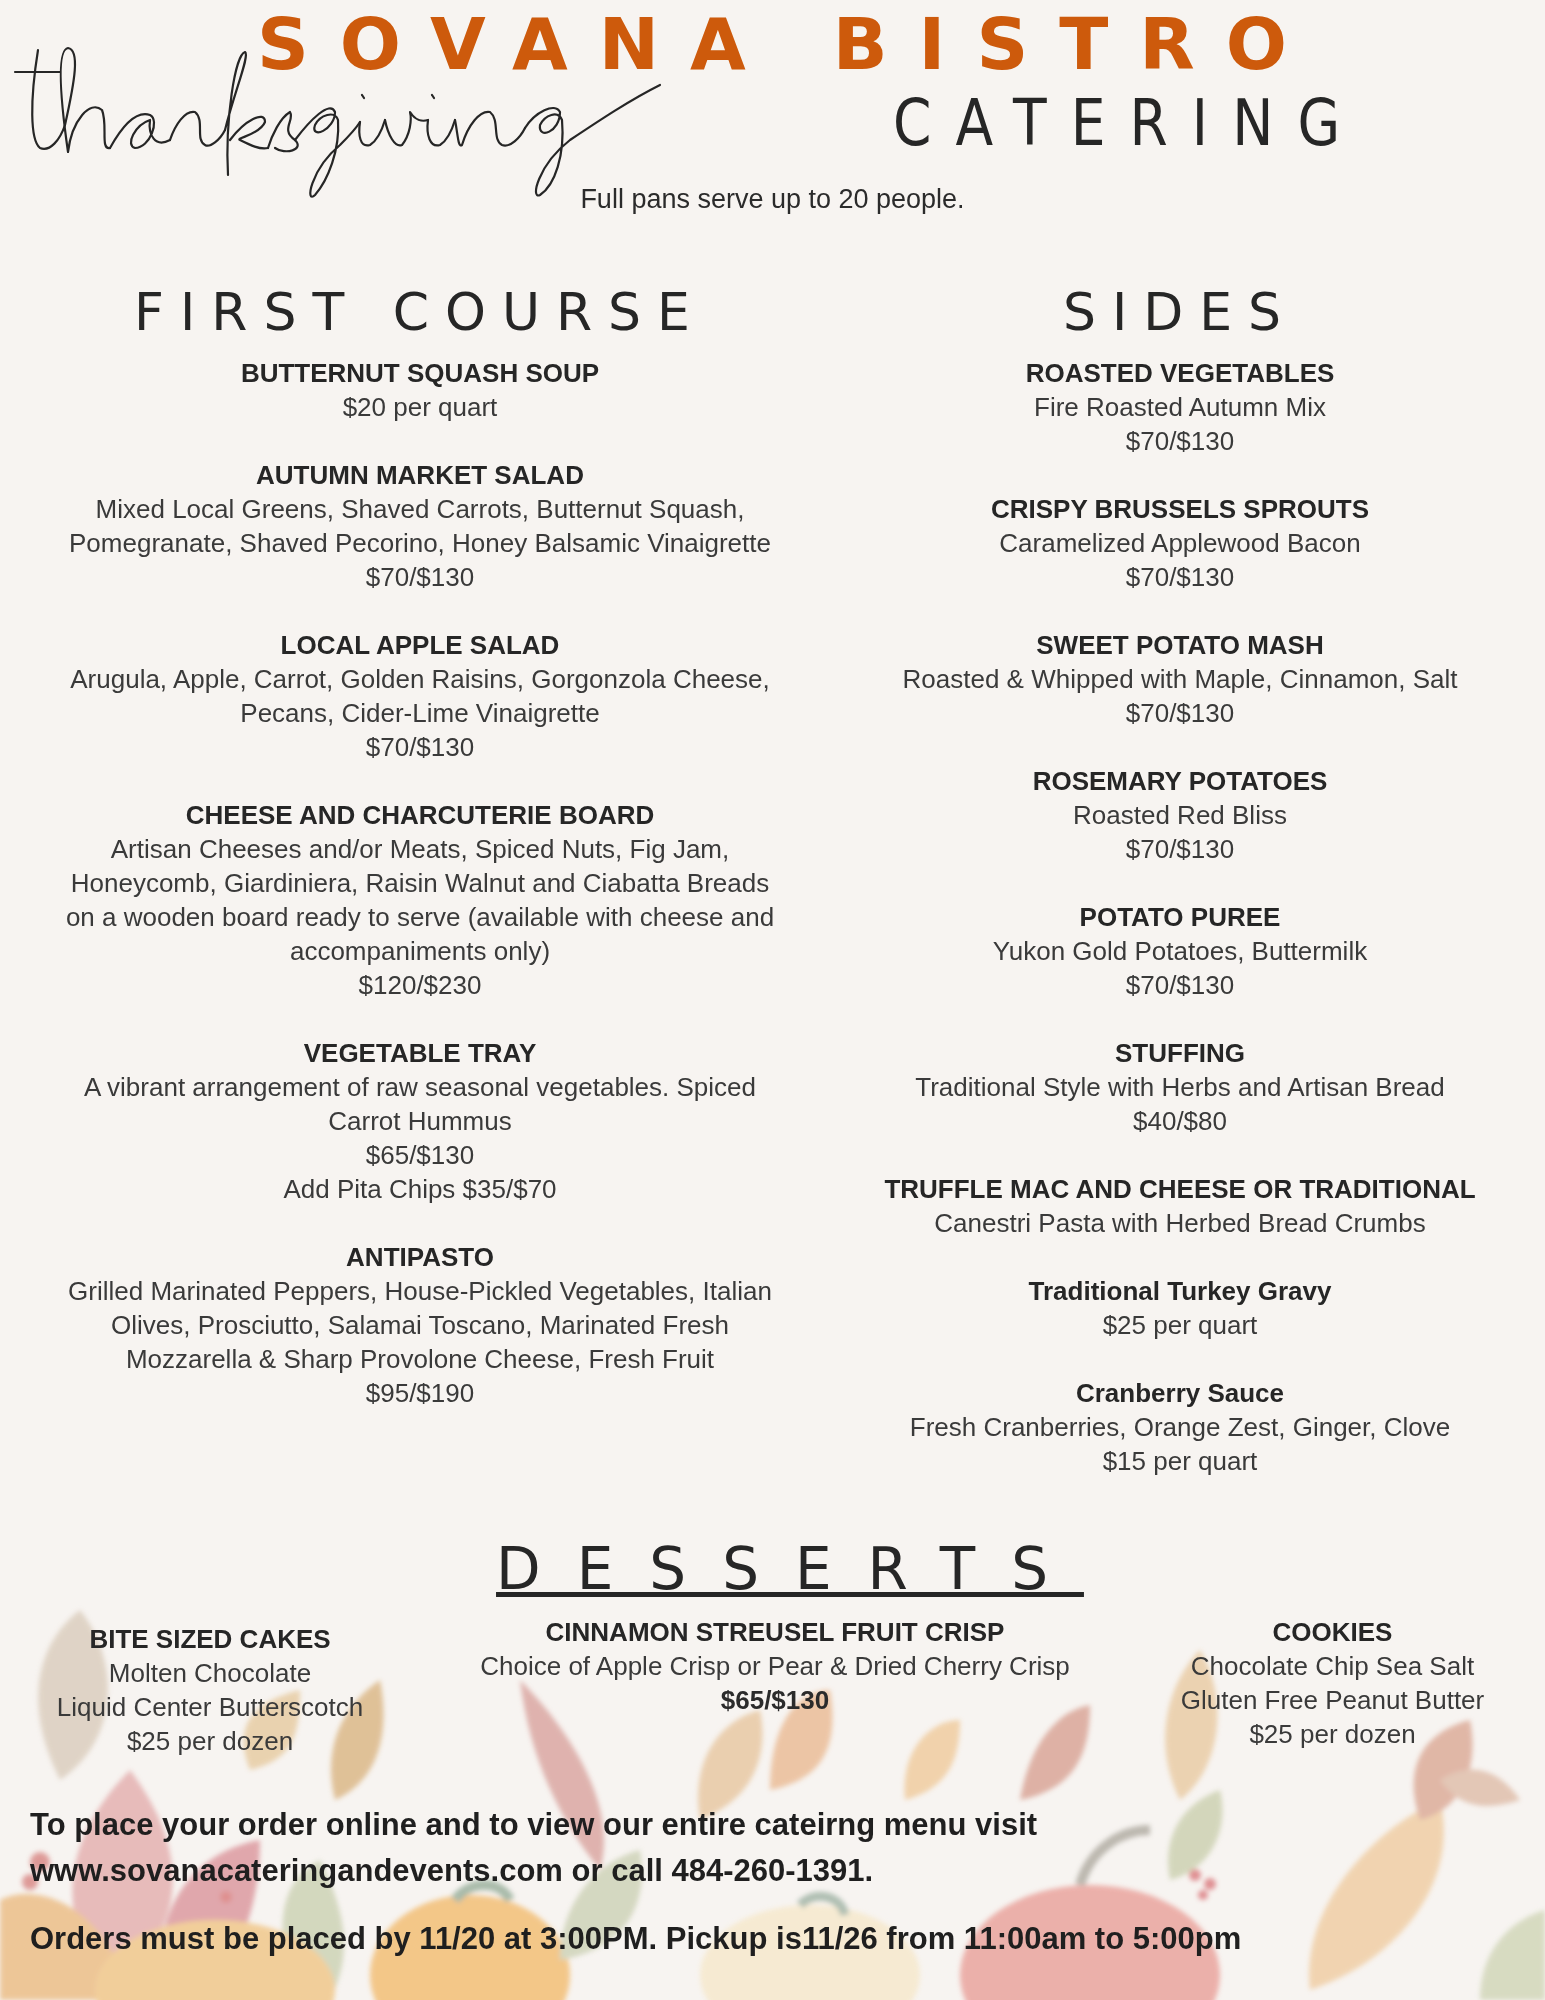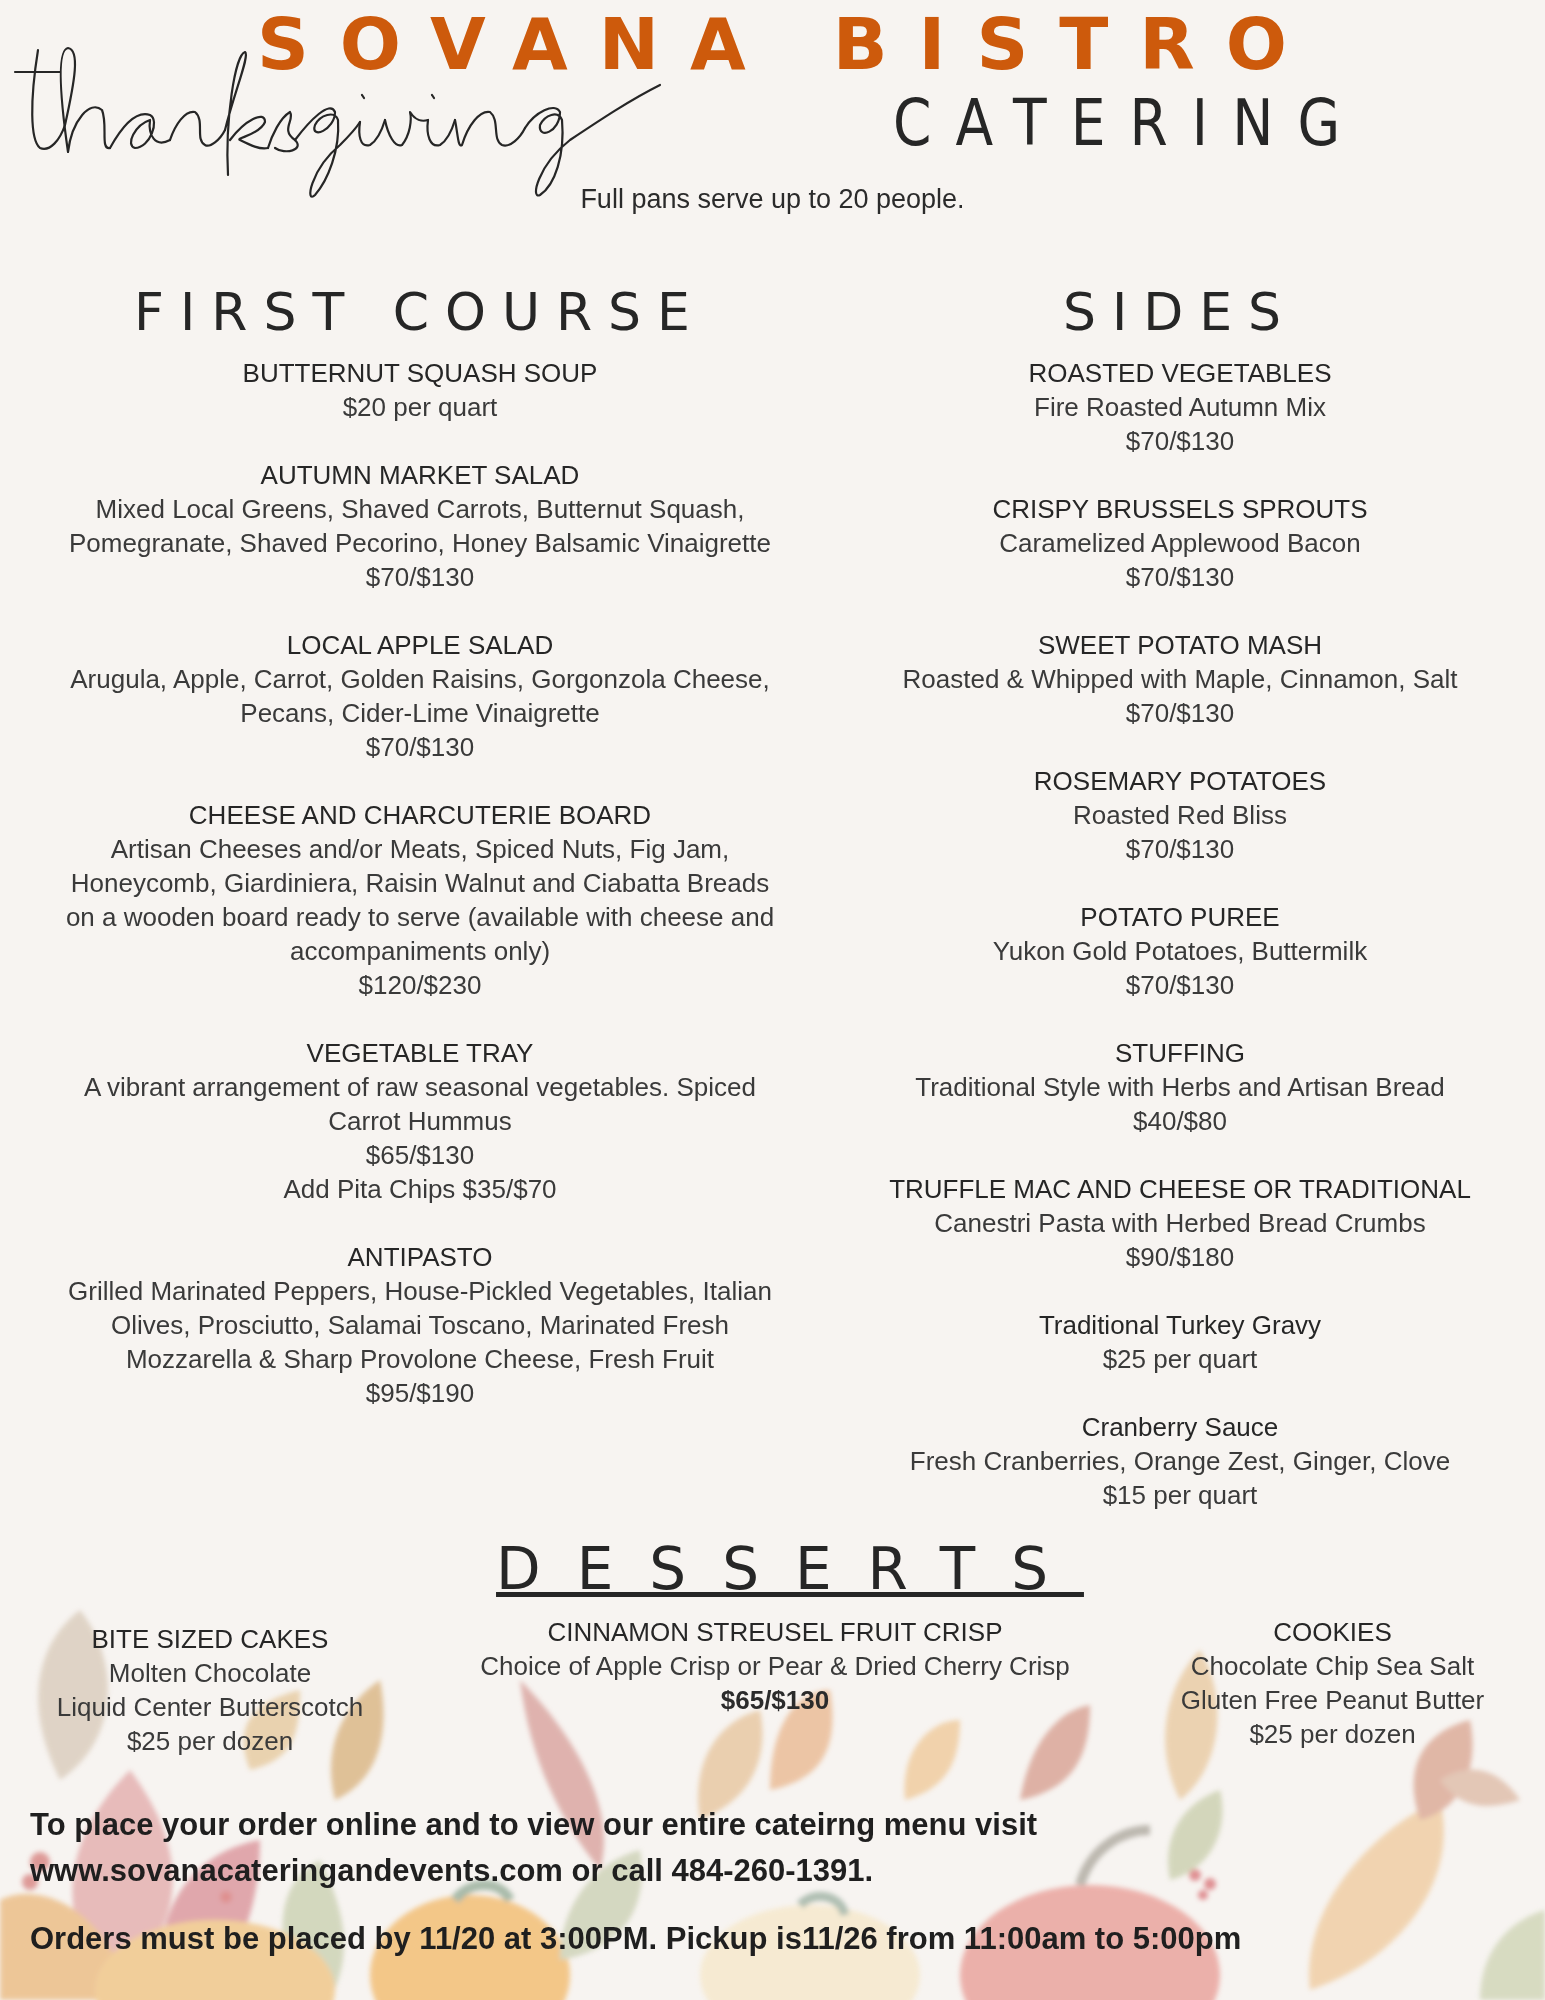--- a/index.html
+++ b/index.html
@@ -59,21 +59,21 @@
       font-family: "DejaVu Sans", sans-serif;
       font-weight: normal;
       font-size: 52px;
       letter-spacing: 16px;
       color: #262626;
       line-height: 80px;
       margin-bottom: 4px;
     }
     .item { margin-bottom: 34px; }
     .item-name {
-      font-weight: normal;
+      font-weight: bold;
       font-size: 26px;
       line-height: 34px;
       color: #262626;
     }
     .item-line {
       font-size: 26px;
       line-height: 34px;
       color: #3a3a3a;
     }
     .desserts-title {
@@ -266,21 +266,20 @@
       <div class="item-line">$70/$130</div>
     </div>
     <div class="item">
       <div class="item-name">STUFFING</div>
       <div class="item-line">Traditional Style with Herbs and Artisan Bread</div>
       <div class="item-line">$40/$80</div>
     </div>
     <div class="item">
       <div class="item-name">TRUFFLE MAC AND CHEESE OR TRADITIONAL</div>
       <div class="item-line">Canestri Pasta with Herbed Bread Crumbs</div>
-      <div class="item-line">$90/$180</div>
     </div>
     <div class="item">
       <div class="item-name">Traditional Turkey Gravy</div>
       <div class="item-line">$25 per quart</div>
     </div>
     <div class="item">
       <div class="item-name">Cranberry Sauce</div>
       <div class="item-line">Fresh Cranberries, Orange Zest, Ginger, Clove</div>
       <div class="item-line">$15 per quart</div>
     </div>

